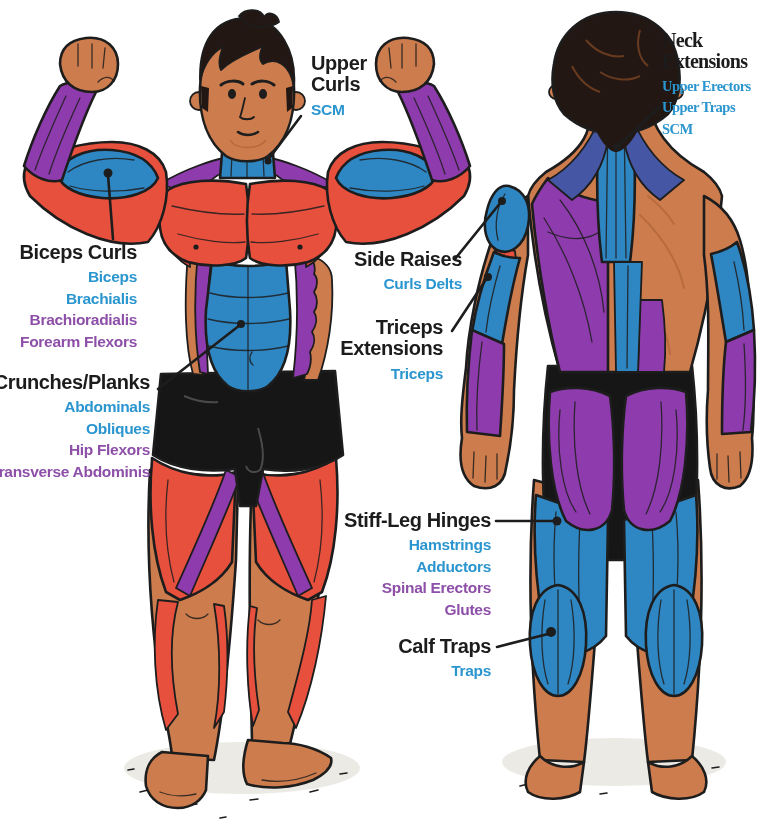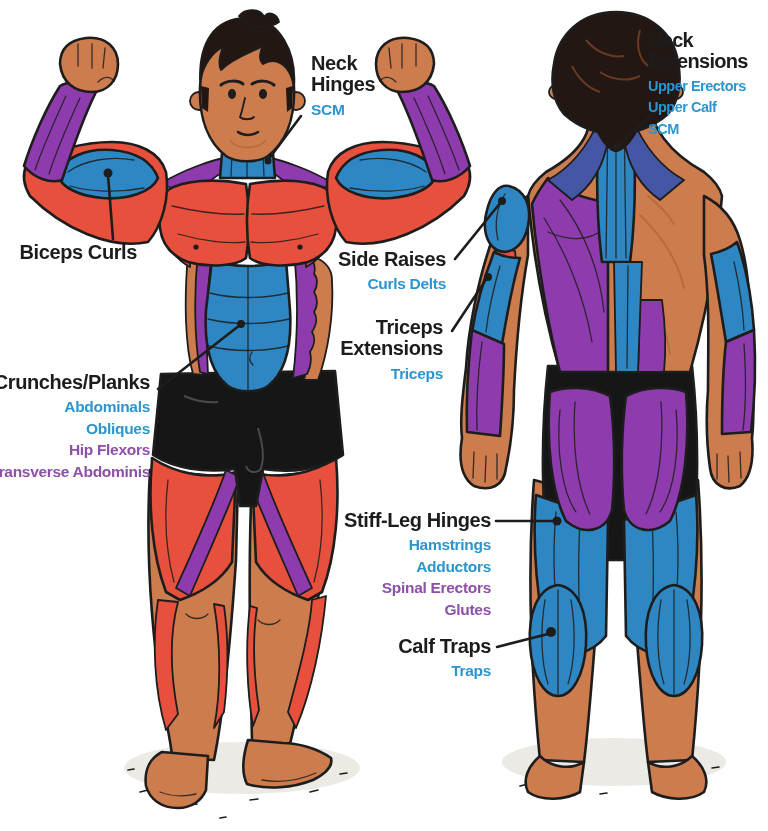--- a/index.html
+++ b/index.html
@@ -274,50 +274,56 @@
           <circle class="dot" cx="557" cy="521" r="4.5"></circle>
         </g>
     <g>
           <path class="ptr" d="M497,647 L548,634"></path>
           <circle class="dot" cx="551" cy="632" r="5"></circle>
         </g>
   </g>
 </svg>
 
 <div class="lbl" style="left:311px;top:53px;width:74px;">
-  <div class="t wrap">Neck Hinges</div>
+  <div class="t wrap">Upper Curls</div>
   <div class="m">
     <span class="mi tone-blue">SCM</span>
   </div>
 </div>
 
-<div class="lbl" style="left:648px;top:30px;width:106px;">
+<div class="lbl" style="left:662px;top:30px;width:106px;font-family:Liberation Serif, serif;">
   <div class="t wrap" style="letter-spacing:-0.7px;">Neck Extensions</div>
   <div class="m tight">
     <span class="mi tone-blue">Upper Erectors</span>
-    <span class="mi tone-blue">Upper Calf</span>
+    <span class="mi tone-blue">Upper Traps</span>
     <span class="mi tone-blue">SCM</span>
   </div>
 </div>
 
 <div class="lbl r" style="right:631px;top:242px;">
   <div class="t">Biceps Curls</div>
+  <div class="m">
+    <span class="mi tone-blue">Biceps</span>
+    <span class="mi tone-blue">Brachialis</span>
+    <span class="mi tone-purple">Brachioradialis</span>
+    <span class="mi tone-purple">Forearm Flexors</span>
+  </div>
 </div>
 
 <div class="lbl r" style="right:618px;top:372px;">
   <div class="t">Crunches/Planks</div>
   <div class="m">
     <span class="mi tone-blue">Abdominals</span>
     <span class="mi tone-blue">Obliques</span>
     <span class="mi tone-purple">Hip Flexors</span>
     <span class="mi tone-purple">Transverse Abdominis</span>
   </div>
 </div>
 
-<div class="lbl r" style="right:322px;top:249px;">
+<div class="lbl r" style="right:306px;top:249px;">
   <div class="t">Side Raises</div>
   <div class="m">
     <span class="mi tone-blue">Curls Delts</span>
   </div>
 </div>
 
 <div class="lbl r" style="right:325px;top:317px;">
   <div class="t wrap" style="width:110px;margin-left:auto;">Triceps Extensions</div>
   <div class="m">
     <span class="mi tone-blue">Triceps</span>

